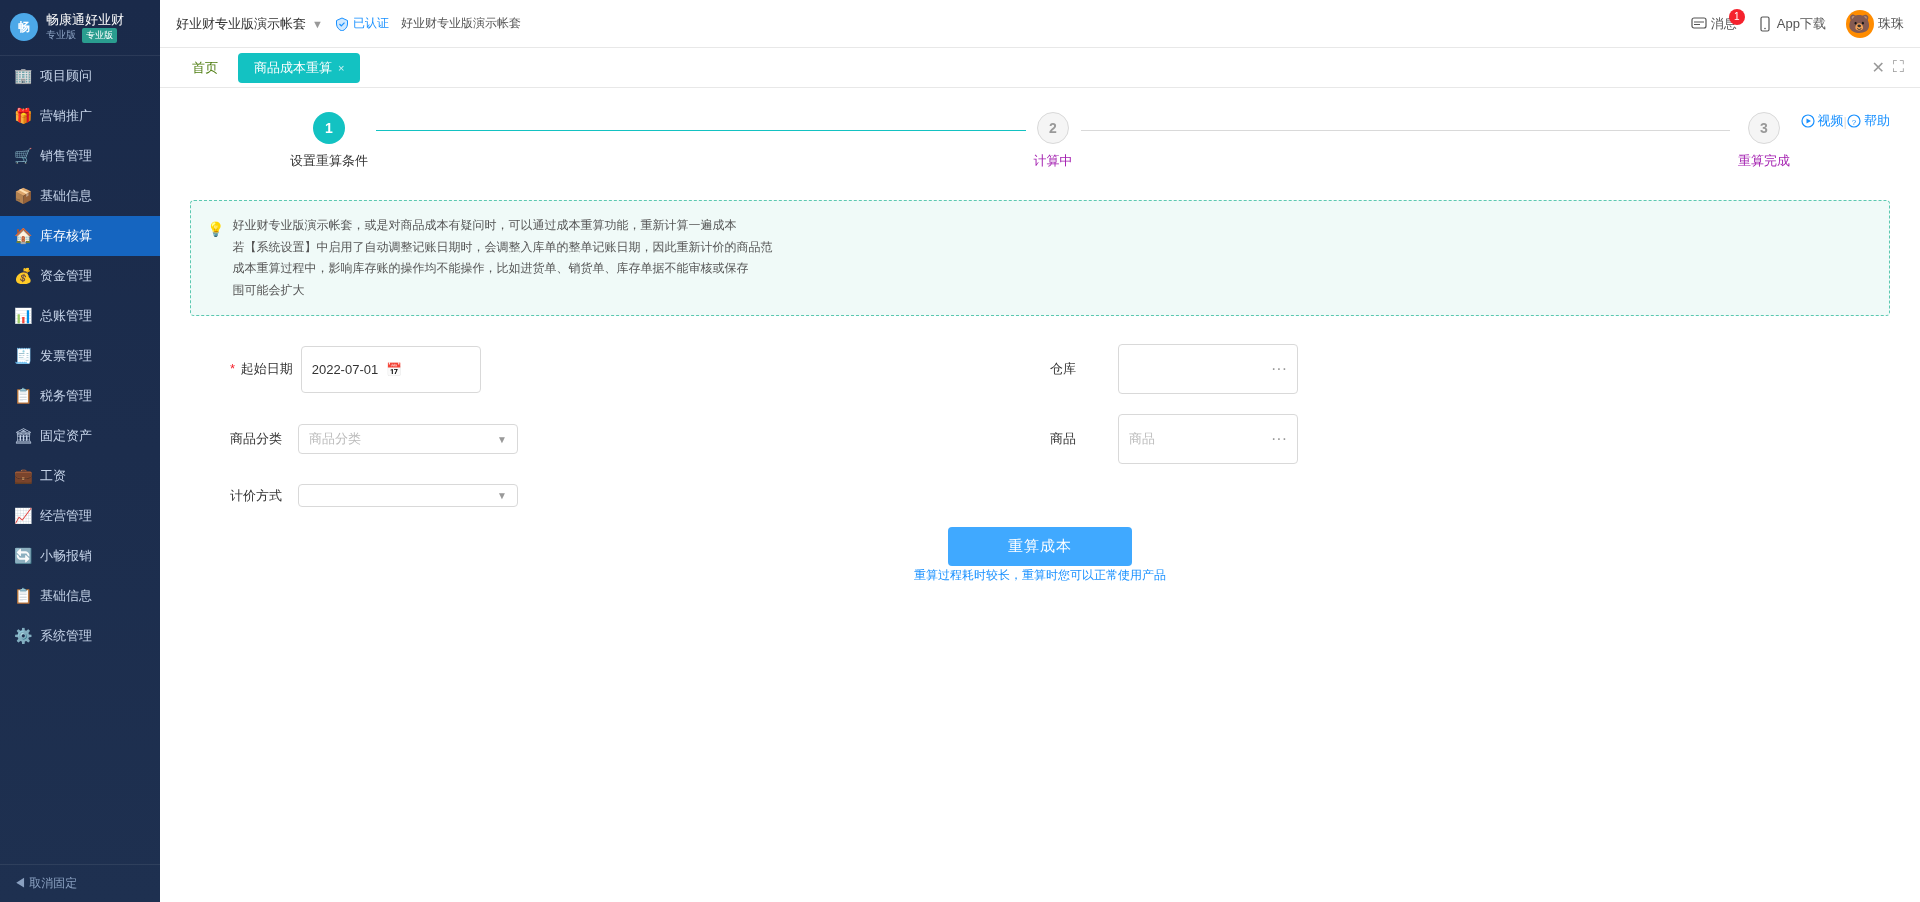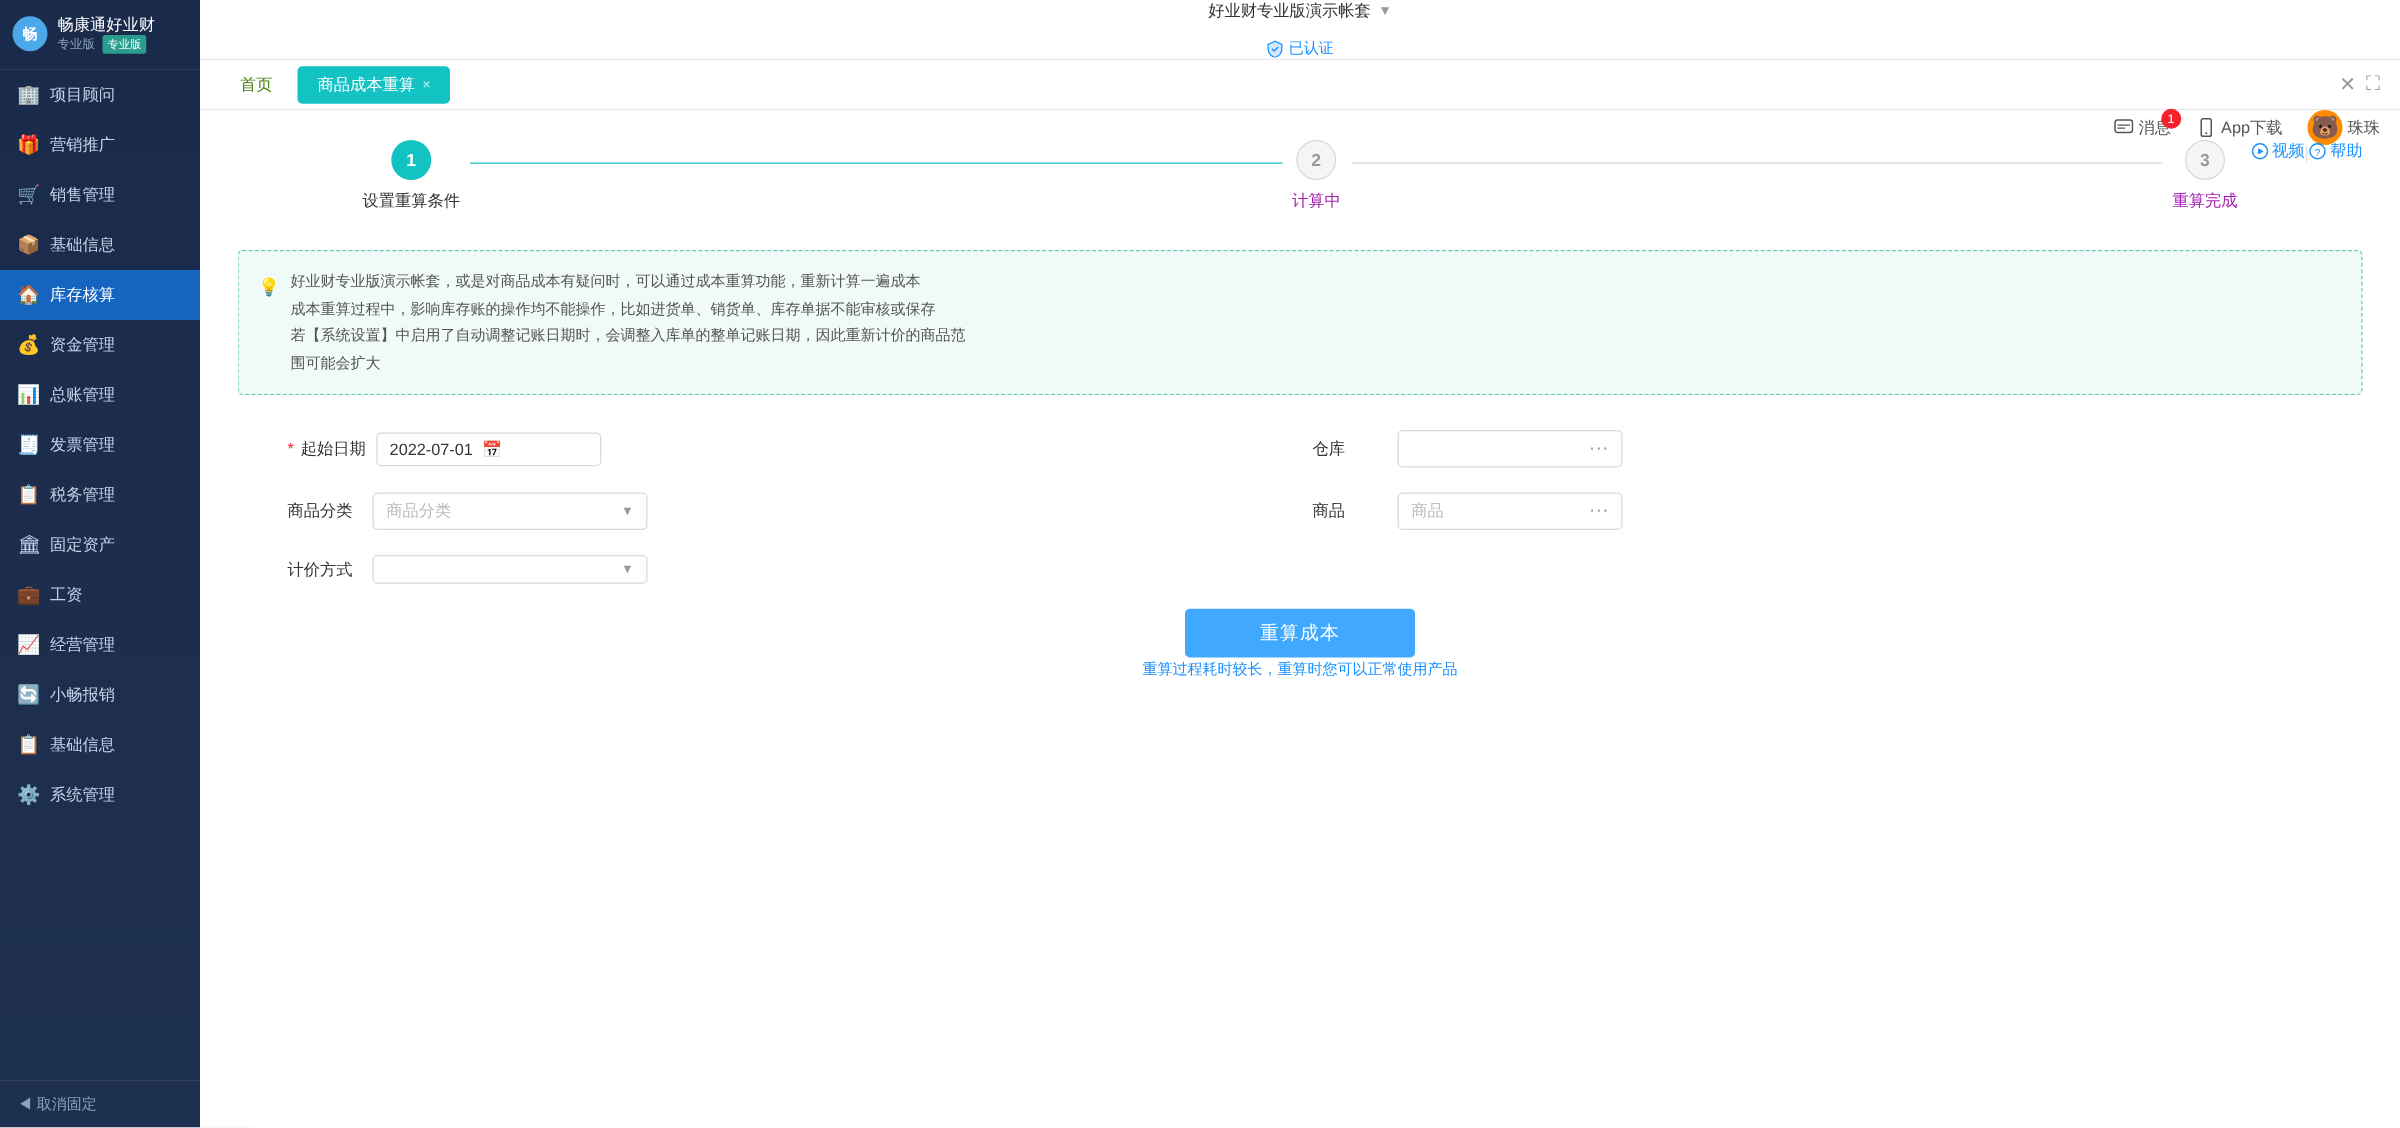--- a/index.html
+++ b/index.html
@@ -77,21 +77,20 @@
 
     
     .topbar {
       background: white;
       height: 48px;
       display: flex;
       align-items: center;
       padding: 0 16px;
       border-bottom: 1px solid #e8e8e8;
       gap: 12px;
-      flex-direction: column;
     }
     .topbar-account {
       display: flex;
       align-items: center;
       gap: 6px;
       font-size: 13px;
       color: #333;
     }
     .verified-badge {
       display: flex;
@@ -257,21 +256,21 @@
     .form-label {
       font-size: 13px;
       color: #333;
       white-space: nowrap;
       min-width: 60px;
     }
     .required { color: #f5222d; margin-right: 2px; }
     .form-input {
       border: 1px solid #d9d9d9;
       border-radius: 4px;
-      padding: 5px 10px;
+      padding: 15px 10px;
       font-size: 13px;
       color: #333;
       background: white;
       min-width: 160px;
       display: flex; align-items: center; gap: 8px;
     }
     .form-input-placeholder { color: #bbb; }
     .form-calendar-icon { color: #1890ff; cursor: pointer; }
     .form-dots { color: #999; cursor: pointer; font-size: 16px; }
     .form-select {
@@ -508,22 +507,22 @@
           </svg>
           <span>帮助</span>
         </span>
       </div>
     </div>
 
     <div class="info-box">
       <span class="info-icon">💡</span>
       <div>
         <div>好业财专业版演示帐套，或是对商品成本有疑问时，可以通过成本重算功能，重新计算一遍成本</div>
+        <div>若【系统设置】中启用了自动调整记账日期时，会调整入库单的整单记账日期，因此重新计价的商品范</div>
         <div>成本重算过程中，影响库存账的操作均不能操作，比如进货单、销货单、库存单据不能审核或保存</div>
-        <div>若【系统设置】中启用了自动调整记账日期时，会调整入库单的整单记账日期，因此重新计价的商品范</div>
         <div>围可能会扩大</div>
       </div>
     </div>
 
     <div class="form-section">
 
       <div class="form-row">
         <div class="form-group">
           <span class="form-label">
             <span class="required">*</span>

